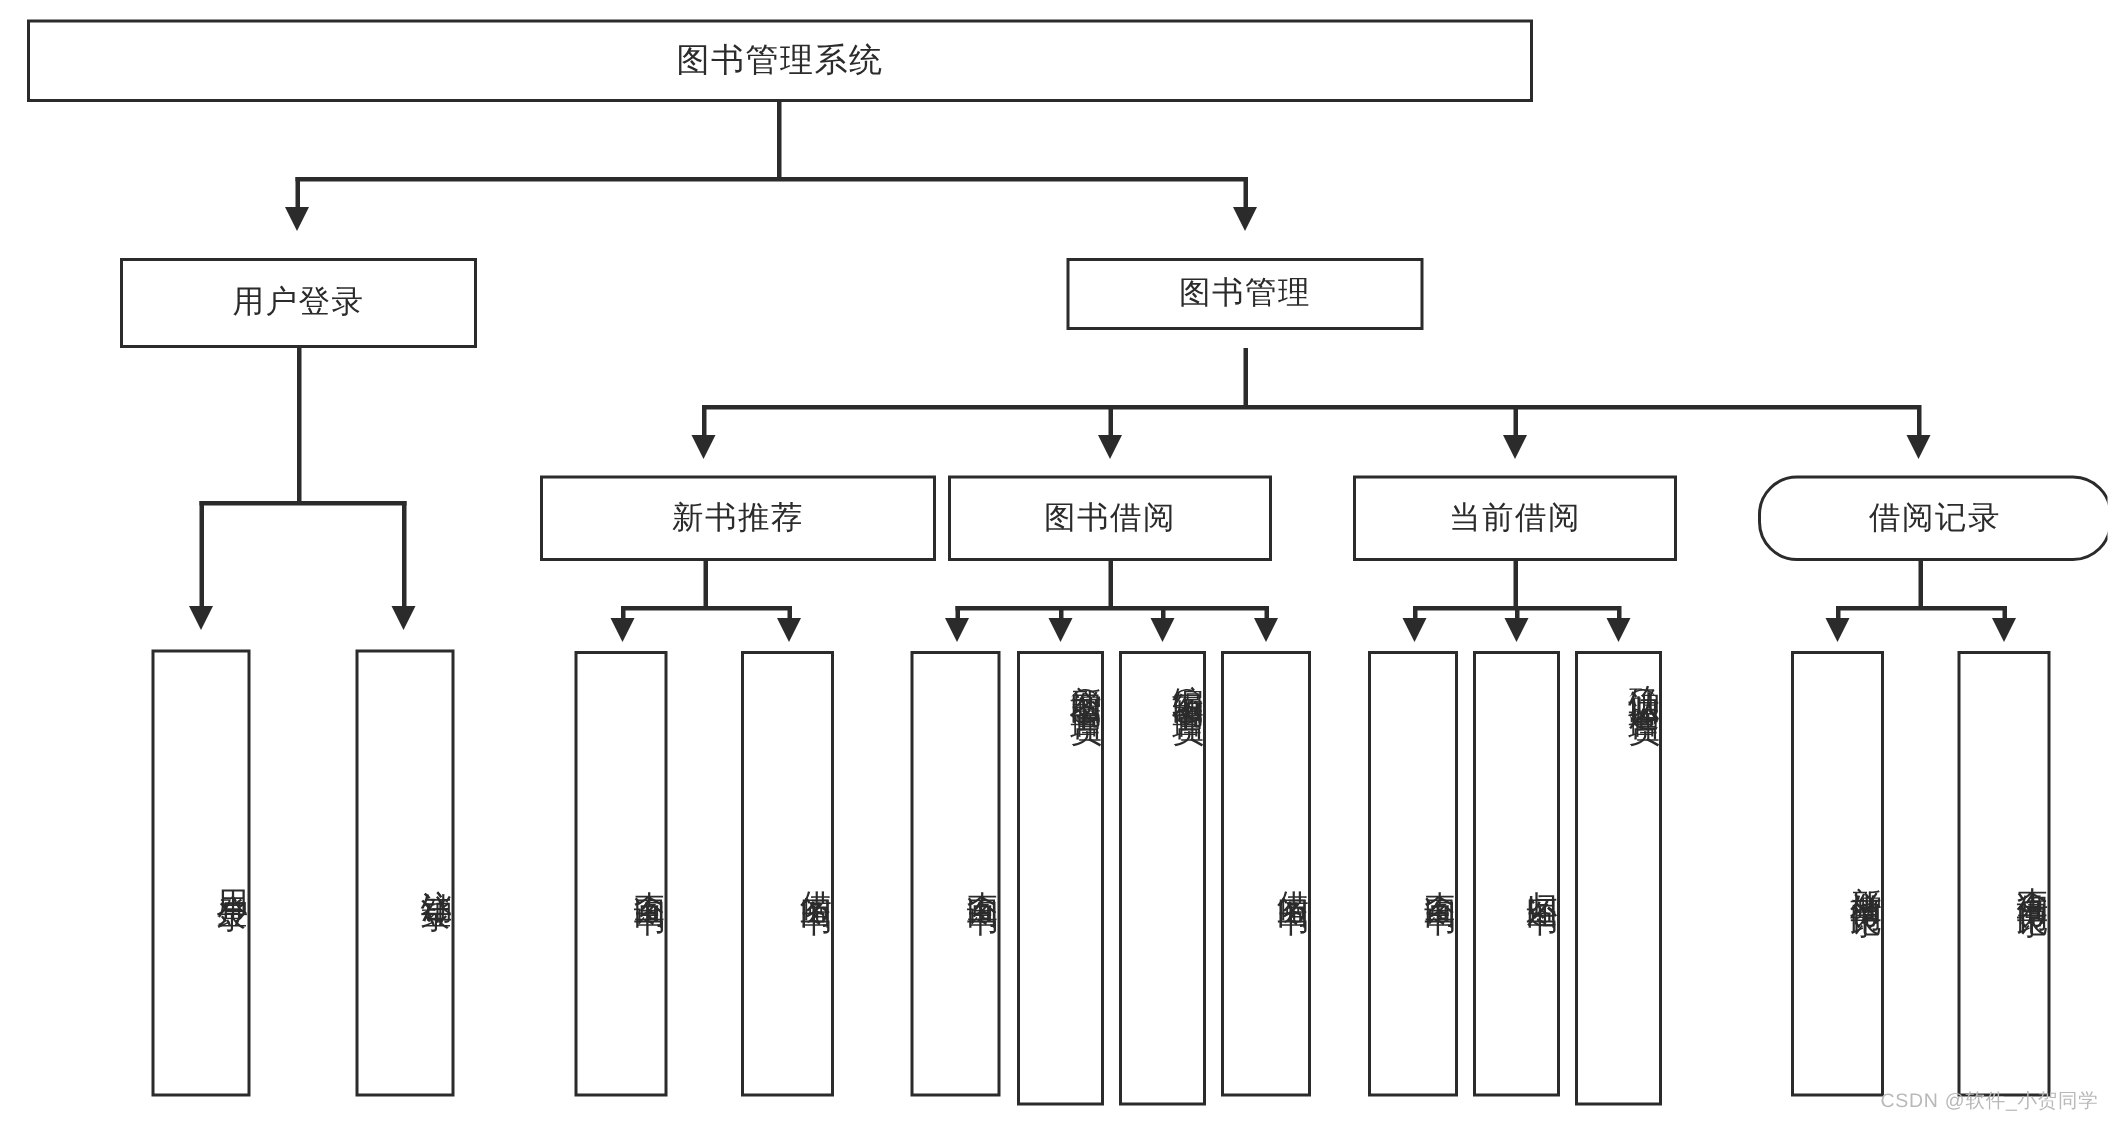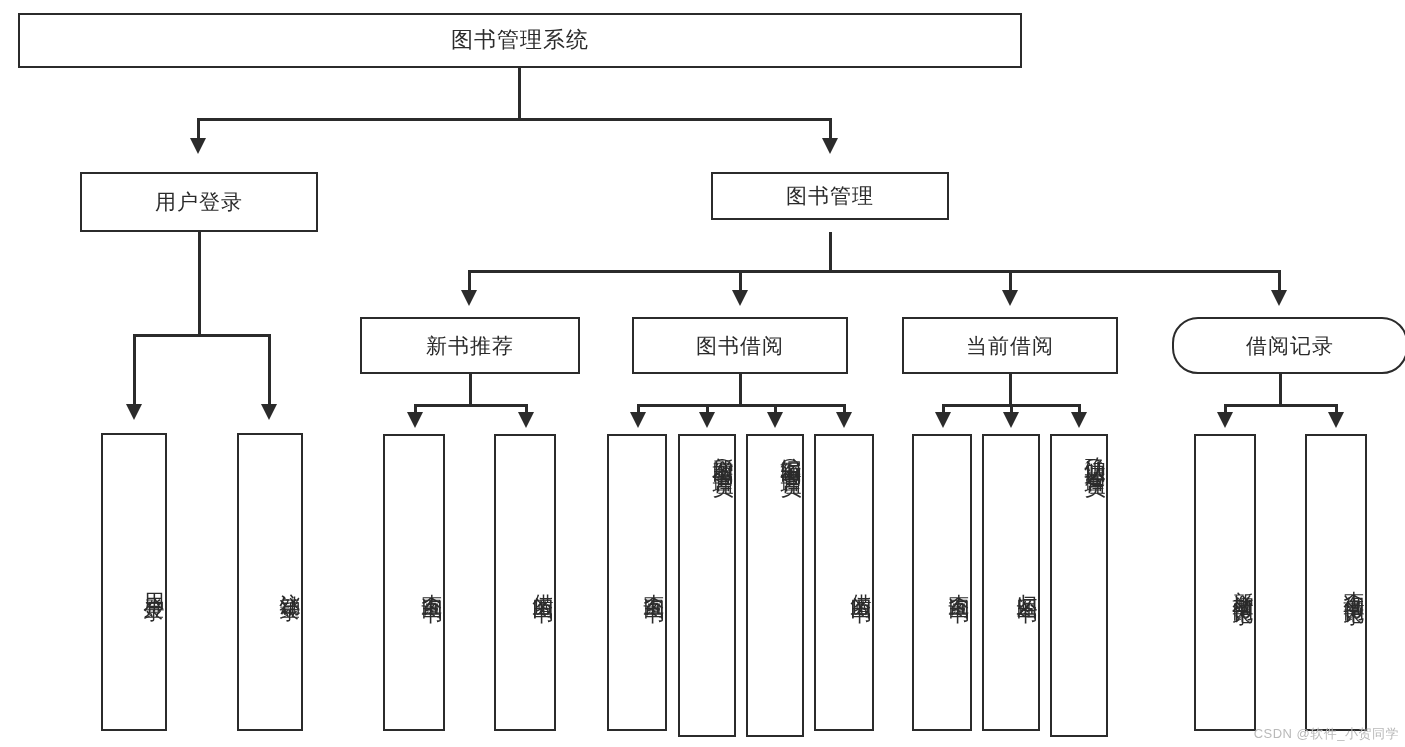--- a/index.html
+++ b/index.html
@@ -109,21 +109,21 @@
 
   <div class="ln v" style="left:468px;top:270px;width:2.5px;height:22px;"></div>
   <div class="arrow" style="left:461px;top:290px;"></div>
   <div class="ln v" style="left:739px;top:270px;width:2.5px;height:22px;"></div>
   <div class="arrow" style="left:732px;top:290px;"></div>
   <div class="ln v" style="left:1009px;top:270px;width:2.5px;height:22px;"></div>
   <div class="arrow" style="left:1002px;top:290px;"></div>
   <div class="ln v" style="left:1278px;top:270px;width:2.5px;height:22px;"></div>
   <div class="arrow" style="left:1271px;top:290px;"></div>
 
-  <div class="node h" style="left:360px;top:317px;width:220px;height:57px;">
+  <div class="node h" style="left:360px;top:317px;width:264px;height:57px;">
     <span>新书推荐</span>
   </div>
   <div class="node h" style="left:632px;top:317px;width:216px;height:57px;">
     <span>图书借阅</span>
   </div>
   <div class="node h" style="left:902px;top:317px;width:216px;height:57px;">
     <span>当前借阅</span>
   </div>
   <div class="node h" style="left:1172px;top:317px;width:236px;height:57px;border-radius:26px;">
     <span>借阅记录</span>

